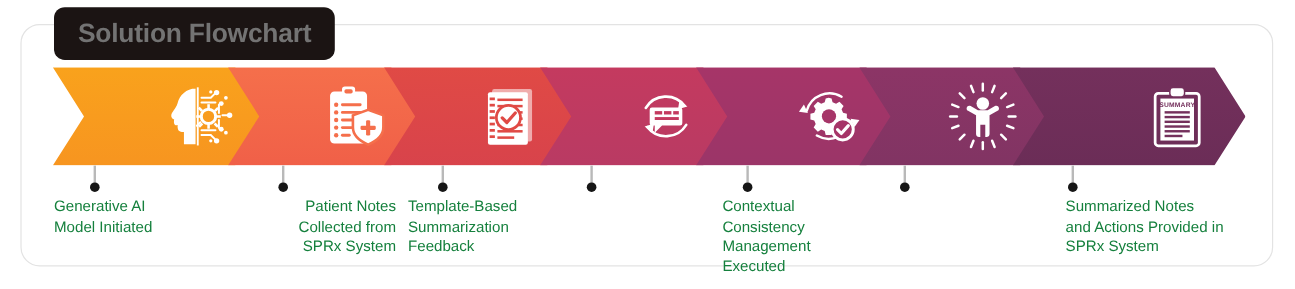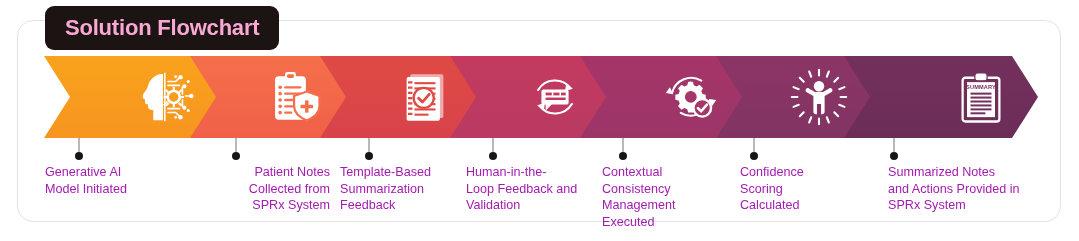--- a/index.html
+++ b/index.html
@@ -36,21 +36,21 @@
     top: 6px;
     height: 44px;
     padding: 0 20px;
     background: #1b1413;
     border-radius: 9px;
     display: flex;
     align-items: center;
     z-index: 5;
   }
   .title-badge span {
-    color: #f9a8d4;
+    color: #737373;
     font-size: 22px;
     font-weight: bold;
     letter-spacing: -0.2px;
     white-space: nowrap;
   }
 
   
   .flow-row {
     position: absolute;
     left: 0;
@@ -96,21 +96,21 @@
     background: #161616;
     top: 152px;
   }
 
   
   .label {
     position: absolute;
     top: 164px;
     font-size: 12.6px;
     line-height: 16.5px;
-    color: #a21caf;
+    color: #15803d;
     white-space: pre-line;
     font-family: "Liberation Sans", sans-serif;
   }
 </style>
 </head>
 <body>
 
 <div id="root">
 
   <div class="card-frame"></div>
@@ -304,32 +304,26 @@
     <div class="label" style="left: 190px; width: 140px; text-align: right;">Patient Notes
 Collected from
 SPRx System</div>
     <div class="connector" style="left: 368px; background: rgb(185, 185, 185);"></div>
     <div class="dot" style="left: 365px; background: rgb(22, 22, 22);"></div>
     <div class="label" style="left: 340px; width: 120px;">Template-Based
 Summarization
 Feedback</div>
     <div class="connector" style="left: 492px; background: rgb(185, 185, 185);"></div>
     <div class="dot" style="left: 489px; background: rgb(22, 22, 22);"></div>
-    <div class="label" style="left: 466px; width: 125px;">Human-in-the-
-Loop  Feedback and
-Validation</div>
     <div class="connector" style="left: 622px; background: rgb(185, 185, 185);"></div>
     <div class="dot" style="left: 619px; background: rgb(22, 22, 22);"></div>
     <div class="label" style="left: 602px; width: 120px;">Contextual
 Consistency
 Management
 Executed</div>
     <div class="connector" style="left: 753px; background: rgb(185, 185, 185);"></div>
     <div class="dot" style="left: 750px; background: rgb(22, 22, 22);"></div>
-    <div class="label" style="left: 740px; width: 110px;">Confidence
-Scoring
-Calculated</div>
     <div class="connector" style="left: 893px; background: rgb(185, 185, 185);"></div>
     <div class="dot" style="left: 890px; background: rgb(22, 22, 22);"></div>
     <div class="label" style="left: 888px; width: 160px;">Summarized Notes
 and Actions Provided in
 SPRx System</div>
   </div>
 
 </body></html>

